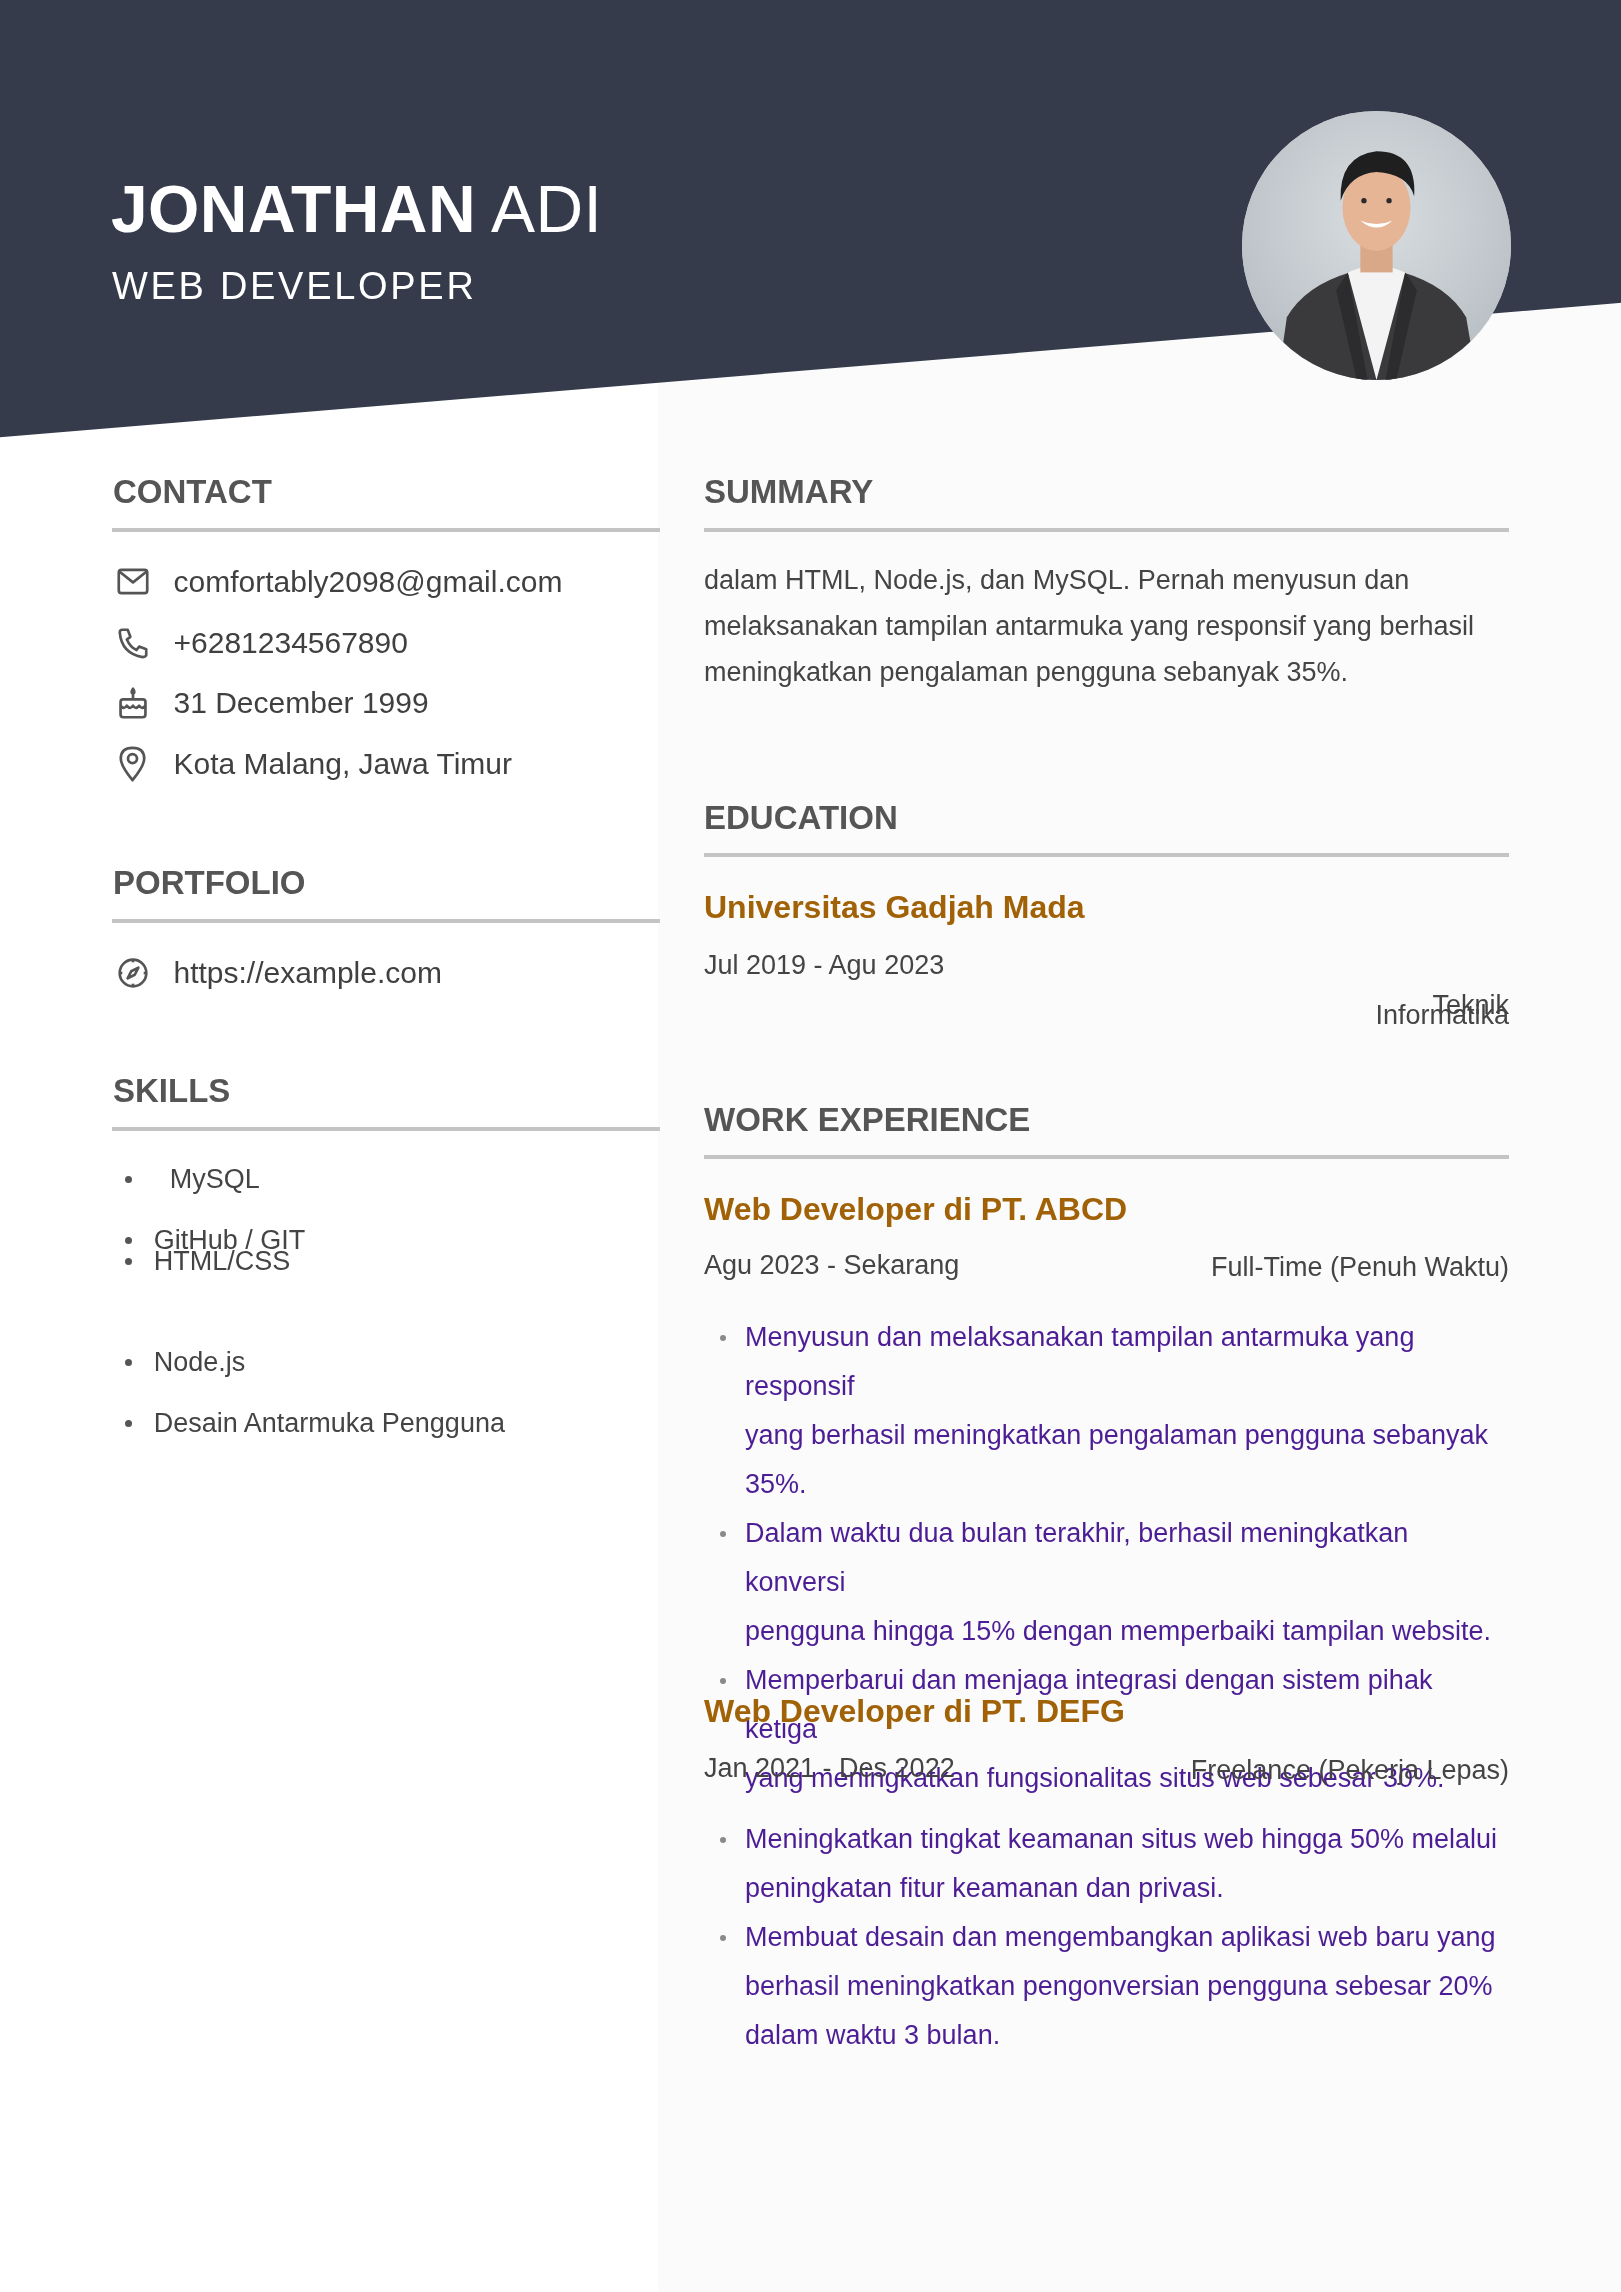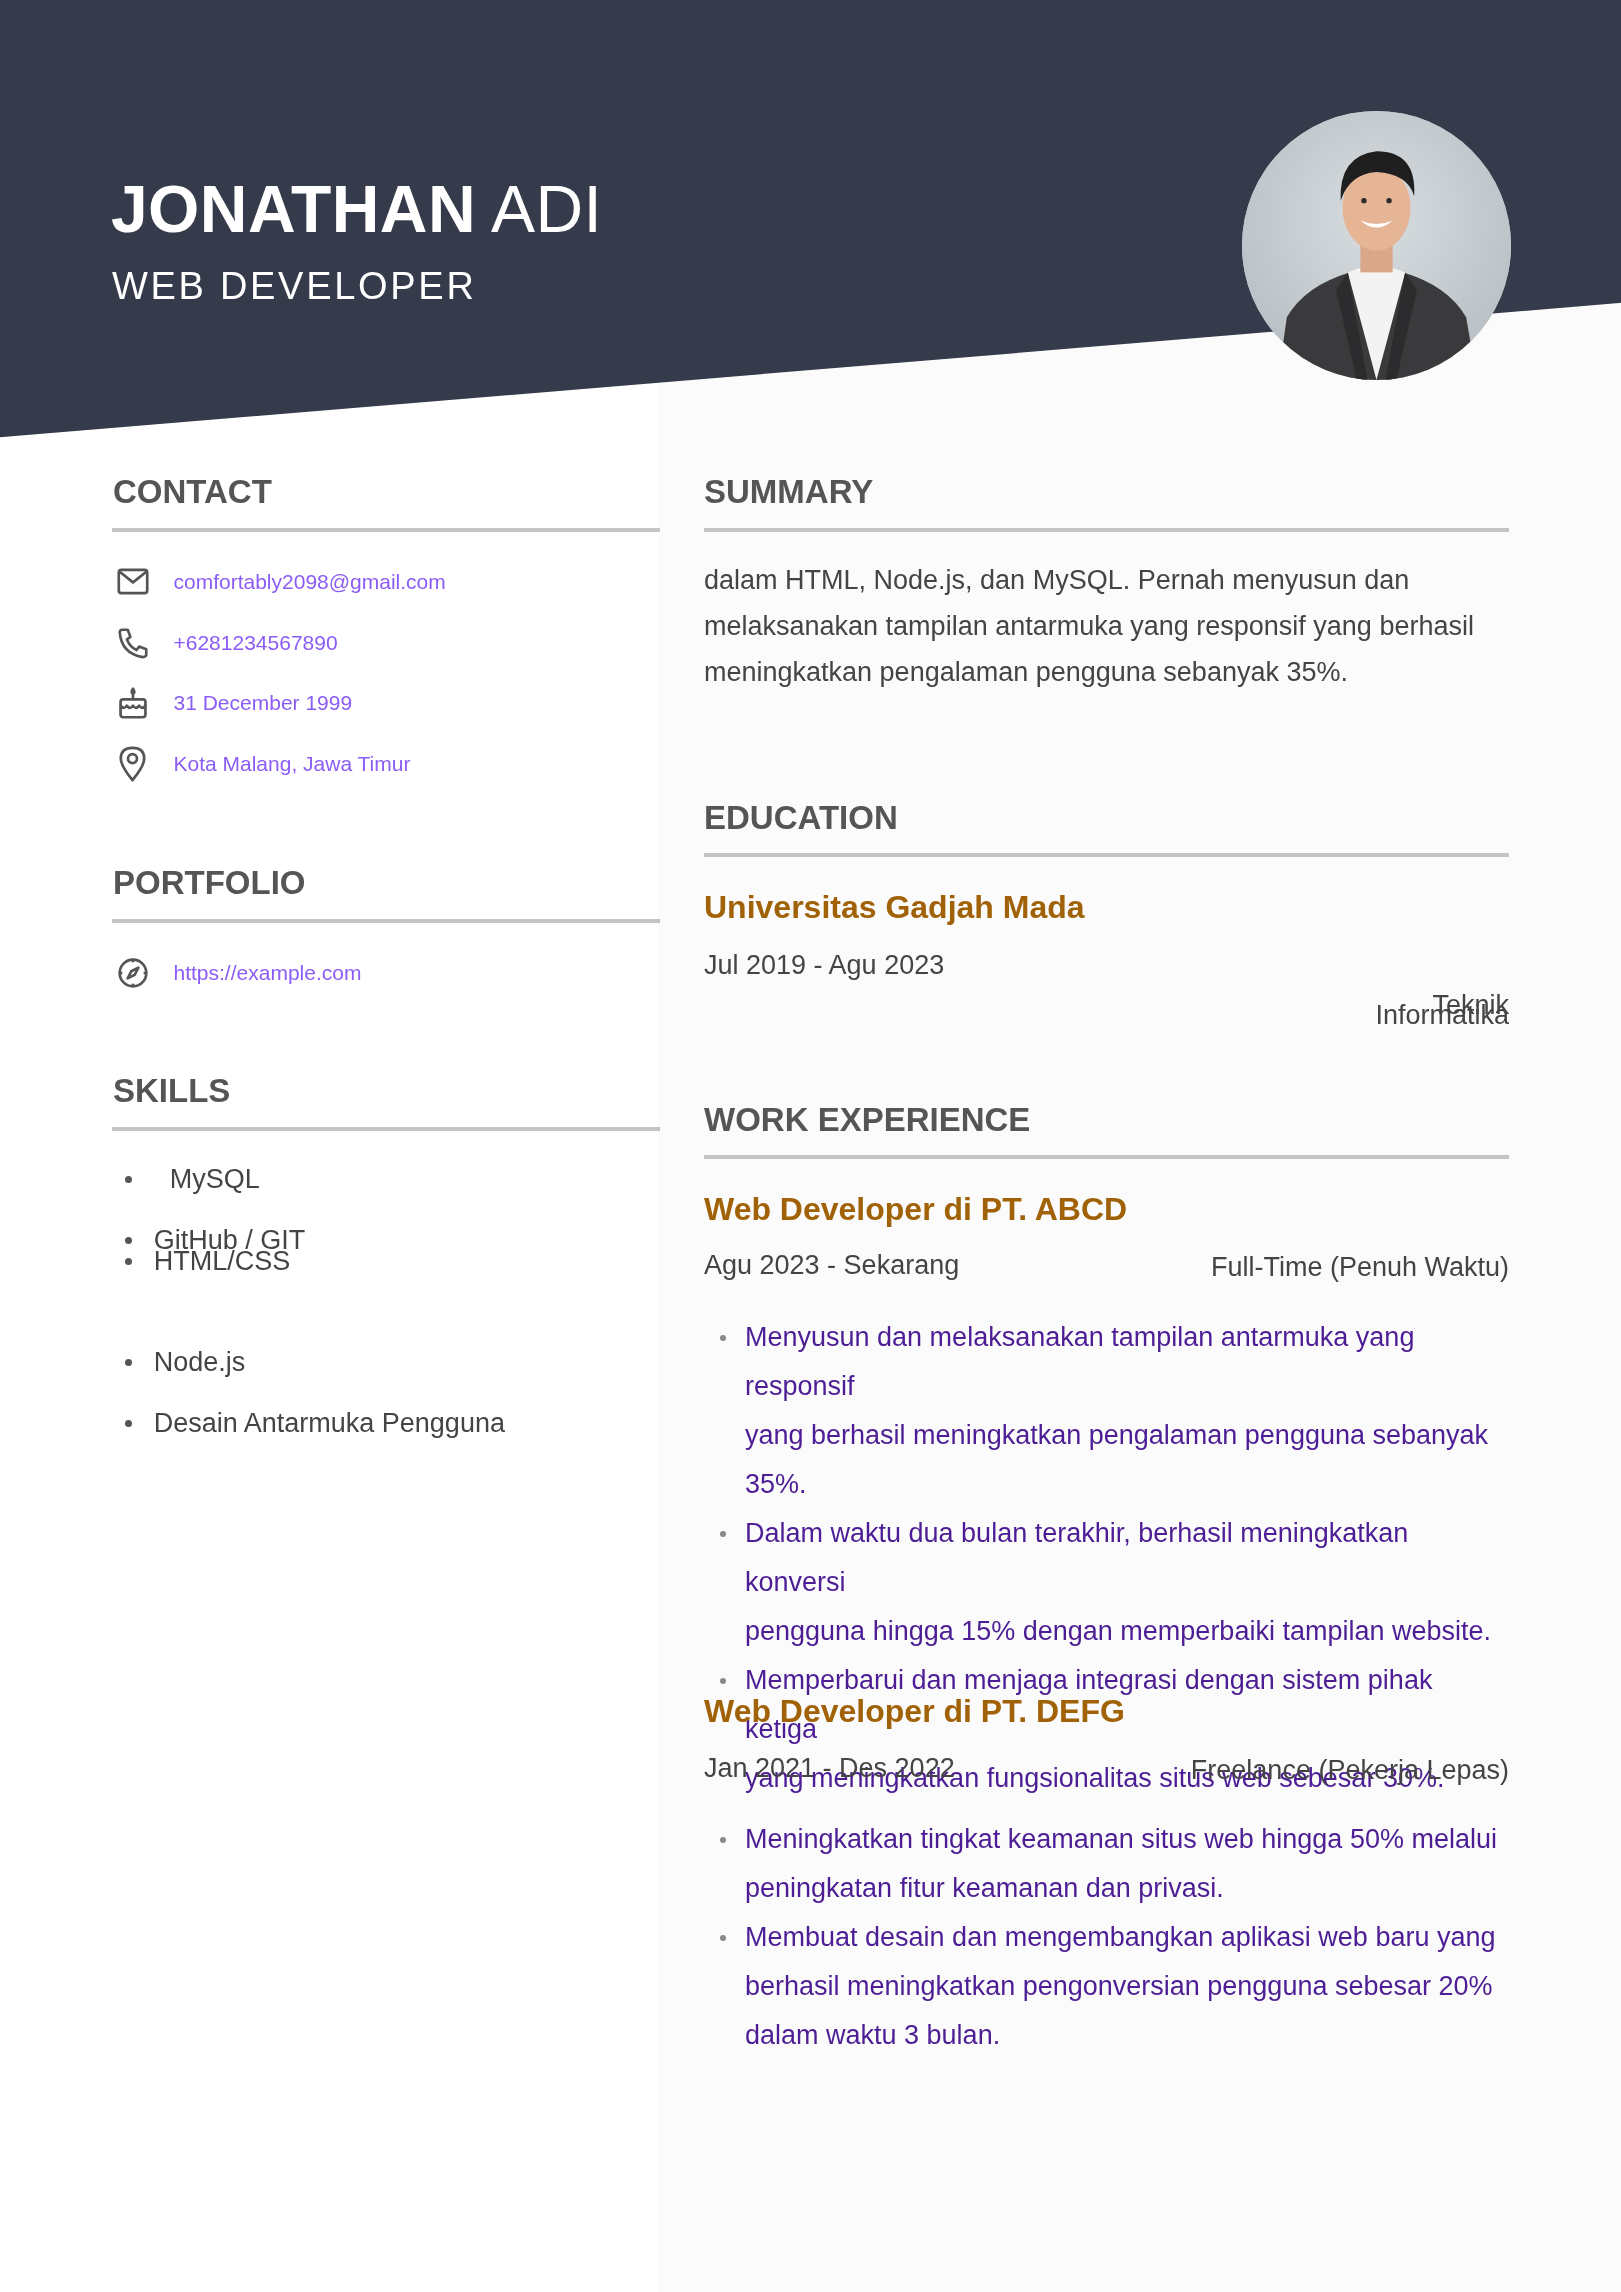--- a/index.html
+++ b/index.html
@@ -13,21 +13,21 @@
   .name .first { font-weight: bold; }
   .name .last { font-weight: normal; }
   .role { position: absolute; left: 112px; top: 267px; font-size: 38px; color: #ffffff; letter-spacing: 2.7px; line-height: 1; }
   .photo { position: absolute; left: 1242px; top: 111px; width: 269px; height: 269px; border-radius: 50%; overflow: hidden; background: #c5cbcf; }
 
   .section-title { position: absolute; font-size: 33px; font-weight: bold; color: #555555; line-height: 1; }
   .rule { position: absolute; height: 3.6px; background: #c4c4c4; }
 
   .contact-row { position: absolute; left: 113px; display: flex; align-items: center; height: 41px; }
   .contact-row .ico { width: 39px; height: 39px; display: flex; align-items: center; justify-content: center; margin-right: 21.5px; }
-  .contact-row .txt { font-size: 21px; color: #8b5cf6; }
+  .contact-row .txt { font-size: 30px; color: #404040; }
 
   .skill { position: absolute; left: 125px; font-size: 27px; color: #444444; display: flex; align-items: center; }
   .skill .dot { width: 7.2px; height: 7.2px; border-radius: 50%; background: #555; margin-right: 21.5px; }
 
   .para { position: absolute; font-size: 27px; color: #444444; line-height: 46px; }
   .item-title { position: absolute; font-size: 32px; font-weight: bold; color: #a16207; line-height: 1; }
   .meta { position: absolute; font-size: 27px; color: #444444; line-height: 1; }
   .meta.right { text-align: right; }
   .bullets { position: absolute; left: 716px; width: 788px; margin: 0; padding: 0; list-style: none; }
   .bullets li { position: relative; padding-left: 29px; font-size: 27px; color: #4c1d95; line-height: 49px; }

